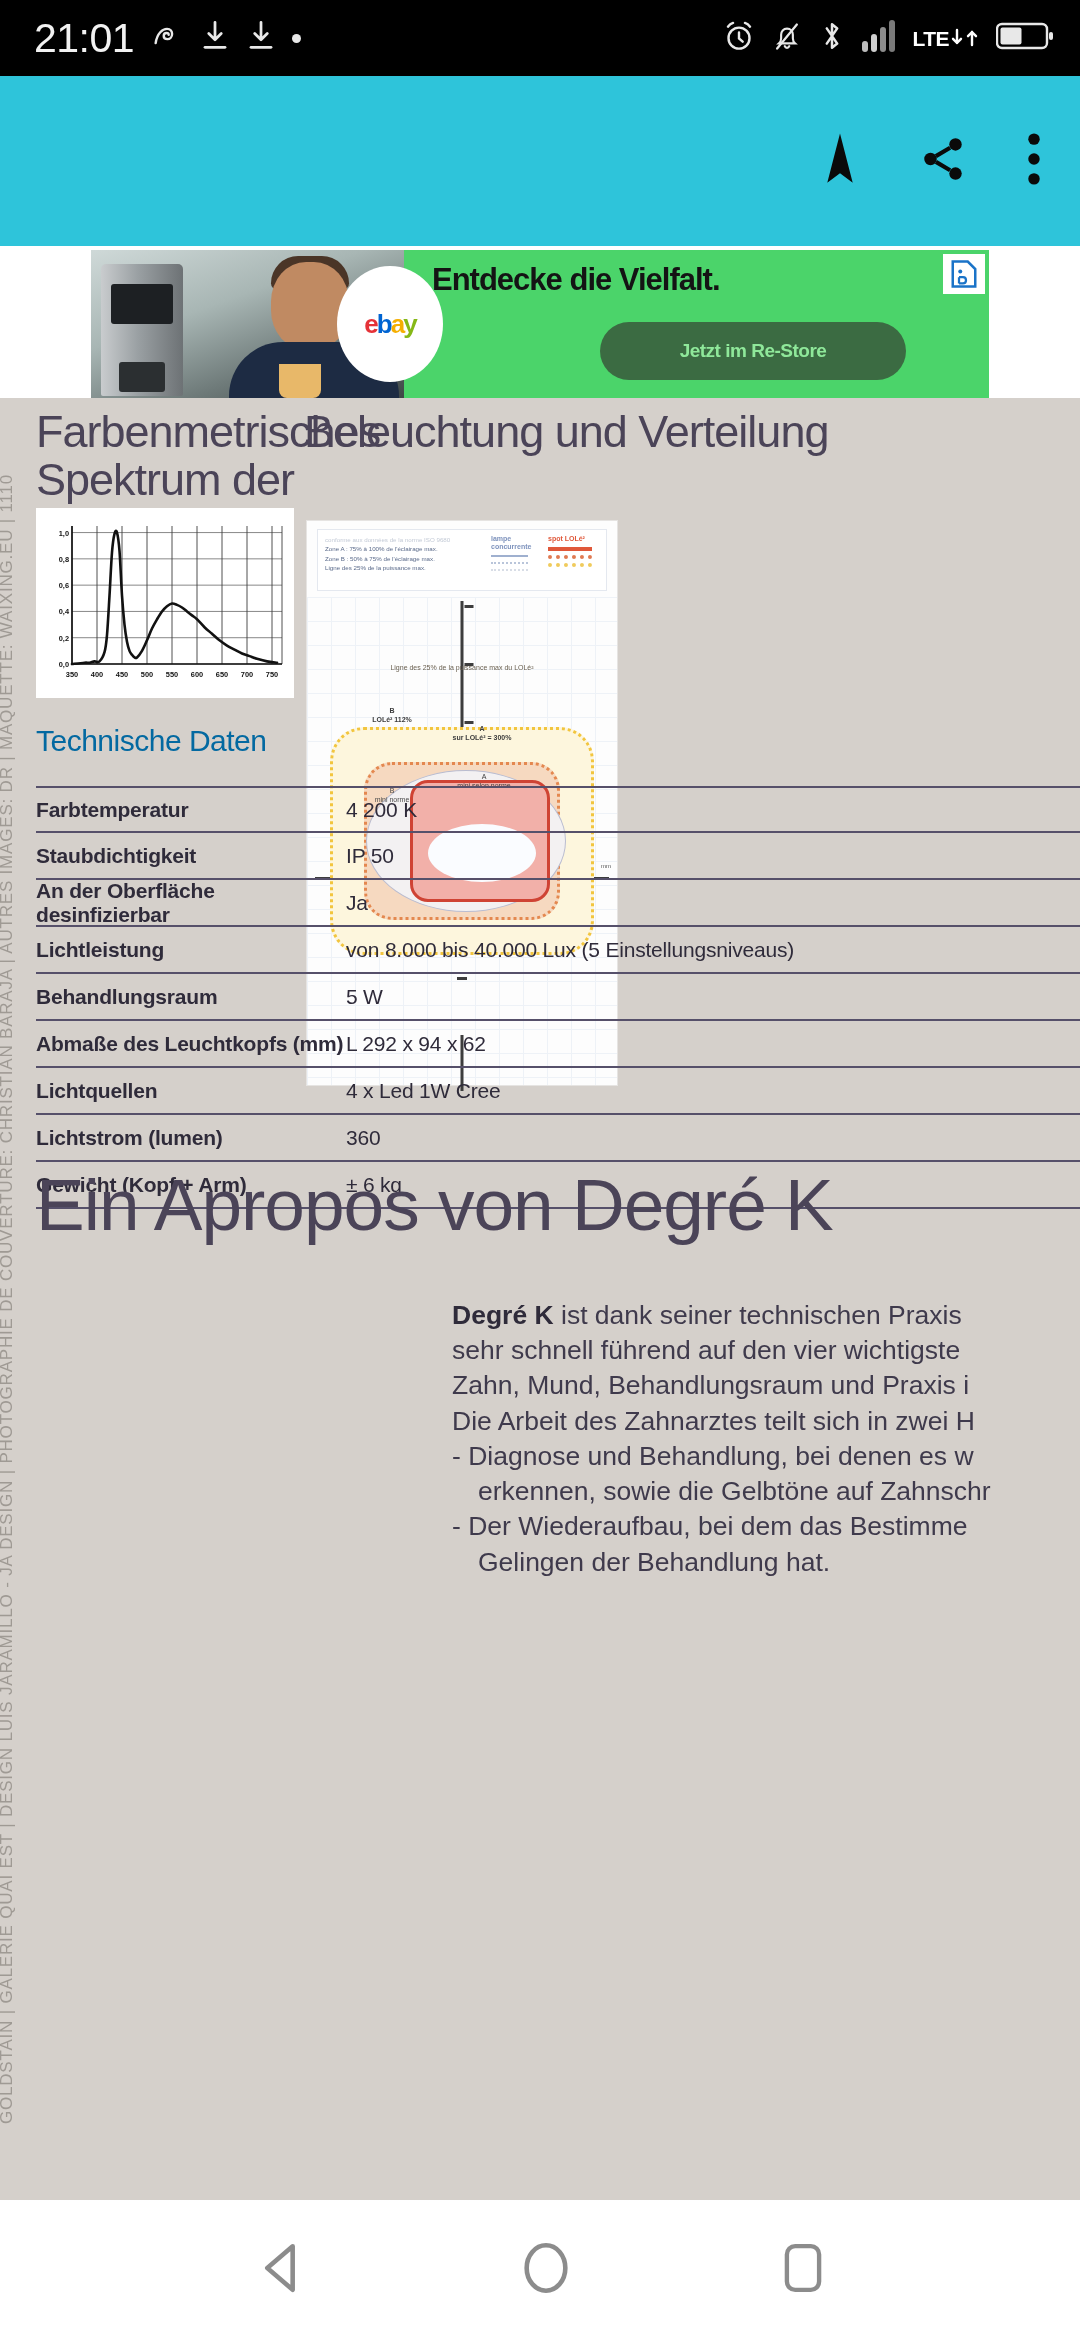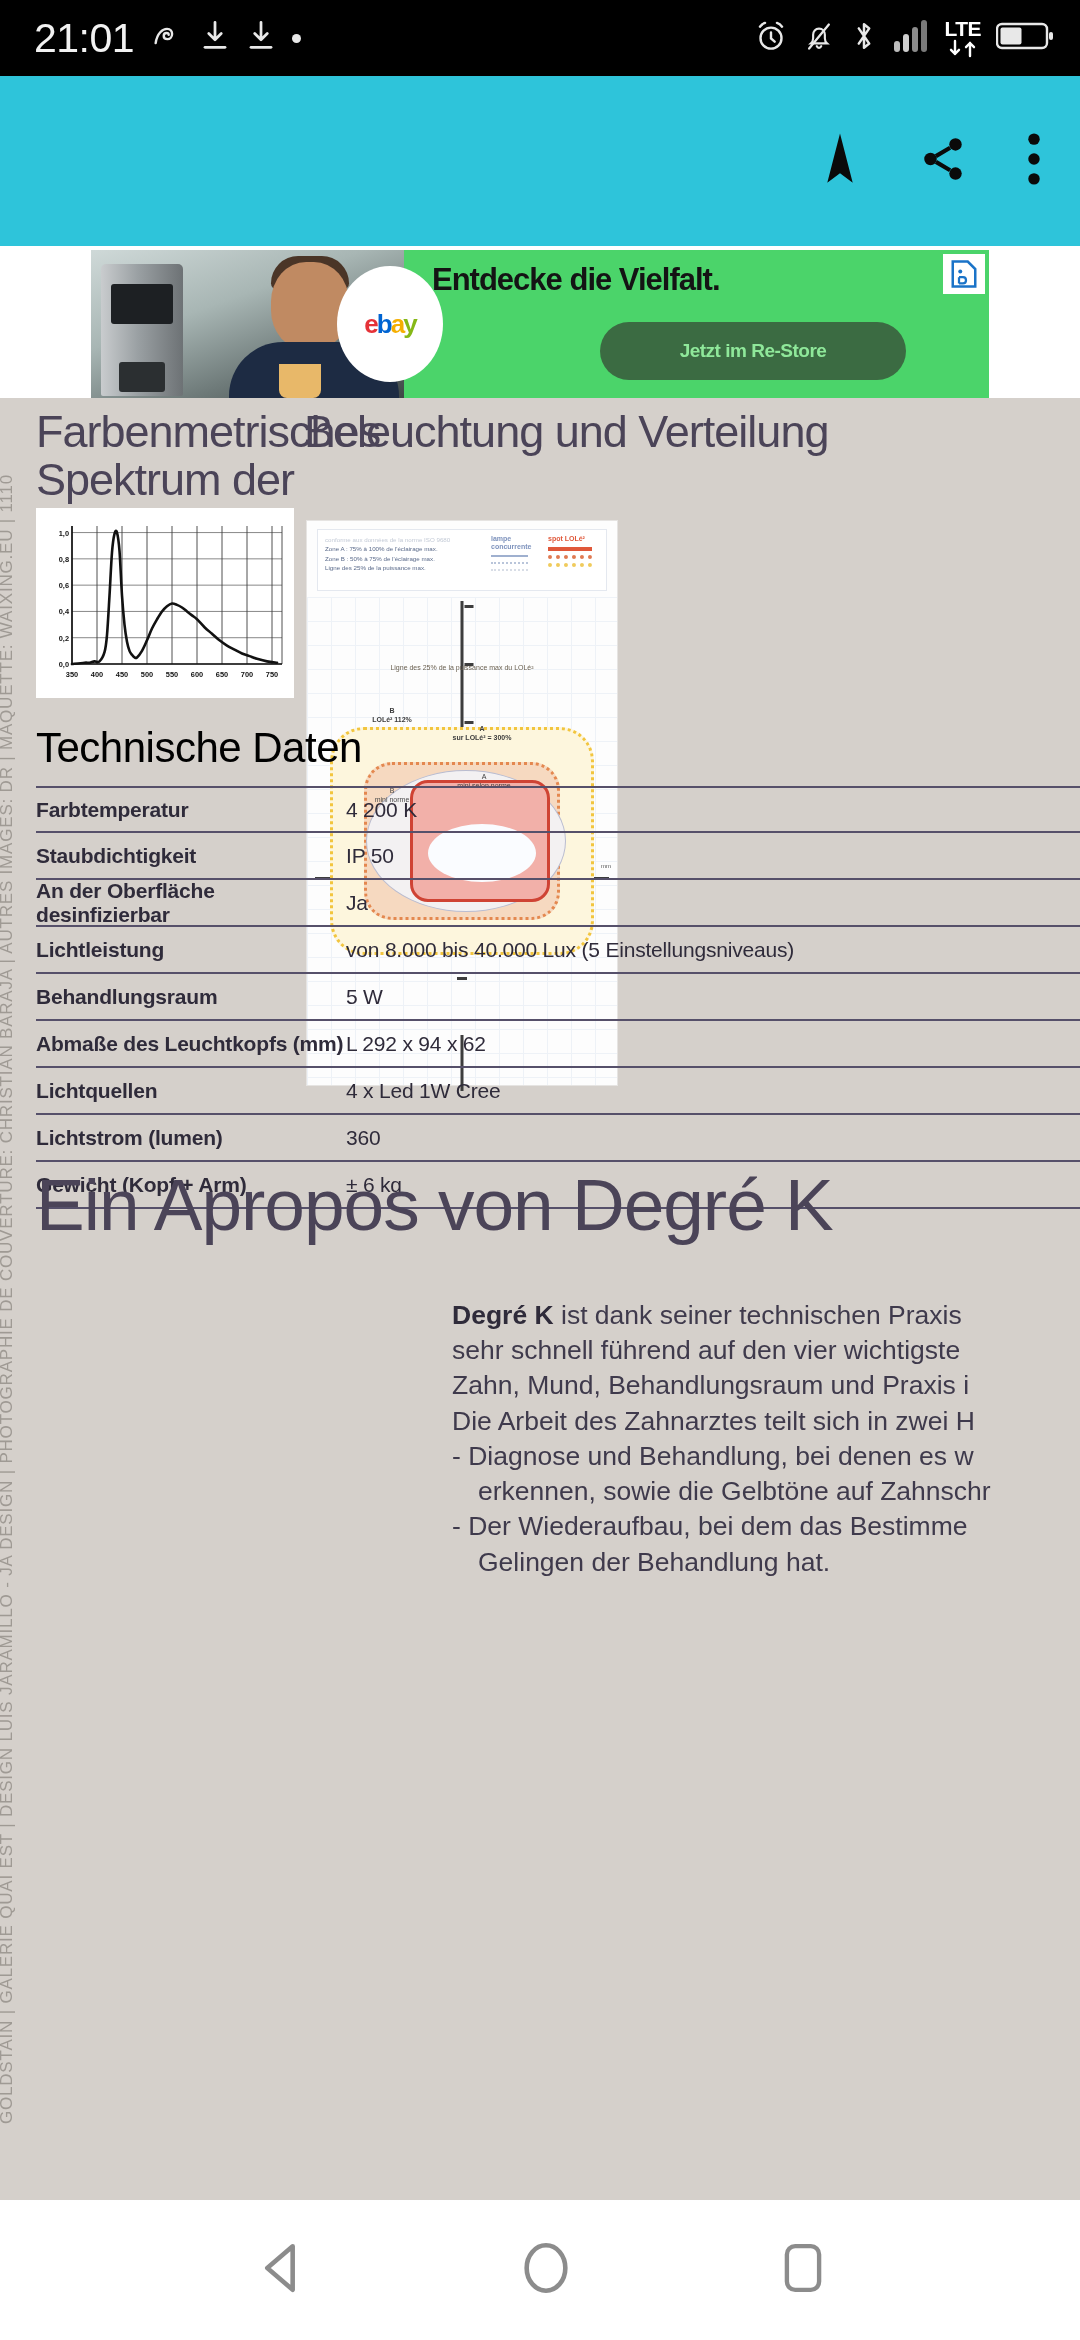--- a/index.html
+++ b/index.html
@@ -16,21 +16,21 @@
     position:absolute; top:0; left:0; width:1080px; height:76px;
     background:#000; display:flex; align-items:center;
     padding:0 26px 0 34px;
   }
   .sb-left { display:flex; align-items:center; gap:16px;justify-content:center; }
   .sb-time { color:#f2f2f2; font-size:41px; letter-spacing:-0.5px; font-weight:400; }
   .sb-right { margin-left:auto; display:flex; align-items:center; gap:15px; }
   .sb-ico { display:block; }
   .lte-wrap { display:flex; align-items:flex-end; gap:2px; }
   .lte-txt { color:#fff; font-size:21px; font-weight:700; line-height:1; letter-spacing:-0.5px; }
-  .lte-col { display:flex; flex-direction:column; align-items:center; }
+  .lte-col { display:flex; flex-direction:row; align-items:center; }
   .dot-sep { width:9px; height:9px; border-radius:50%; background:#e8e8e8; }
 
   
   .appbar {
     position:absolute; top:76px; left:0; width:1080px; height:170px;
     background:#2ec4da; display:flex; align-items:center; padding:0 38px 0 44px;
   }
   .appbar-title { font-size:54px; color:#0a0a0a; font-weight:400; letter-spacing:-0.5px; }
   .appbar-actions { margin-left:auto; display:flex; align-items:center; gap:58px; }
 
@@ -139,21 +139,21 @@
   .zone-yellow { width:264px; height:228px; border:3px dotted #f2c53e; background:#fdf6dd; border-radius:34px; }
   .zone-orange { width:196px; height:158px; border:3px dotted #e4884f; background:#f6d9c0; border-radius:28px; }
   .zone-grey { width:200px; height:142px; border:1.5px solid #b9bcd0; background:#f3f1f2; border-radius:50%; margin-left:4px;}
   .zone-red { width:140px; height:122px; border:3px solid #cf4334; background:#f2b0a9; border-radius:18px; margin-left:18px;}
   .zone-white { width:108px; height:58px; background:#fafcff; border-radius:50%; margin-left:20px; margin-top:12px;}
 
   .zlbl { position:absolute; font-size:7px; text-align:center; color:#3c3c3c; line-height:1.25; font-weight:700; }
   .zlbl.small { font-weight:400; }
 
   
-  .tech-title { position:absolute; left:36px; top:326px; font-size:42px; color:#000000; letter-spacing:-0.5px;}
+  .tech-title { position:absolute; left:36px; top:326px; font-size:30px; color:#0369a1; letter-spacing:-0.5px;}
   .tech-table { position:absolute; left:36px; top:388px; width:1050px; }
   .trow { display:flex; align-items:center; height:47px; border-bottom:2px solid #56506a; }
   .trow:first-child { border-top:2px solid #56506a; }
   .tk { width:310px; font-size:21px; font-weight:700; color:#2f2b3a; letter-spacing:-0.2px; }
   .tv { font-size:21px; color:#2f2b3a; letter-spacing:-0.2px; }
 
   .big-head {
     position:absolute; left:36px; top:765px; font-size:73px; color:#4b4458;
     letter-spacing:-1px; white-space:nowrap;
   }

